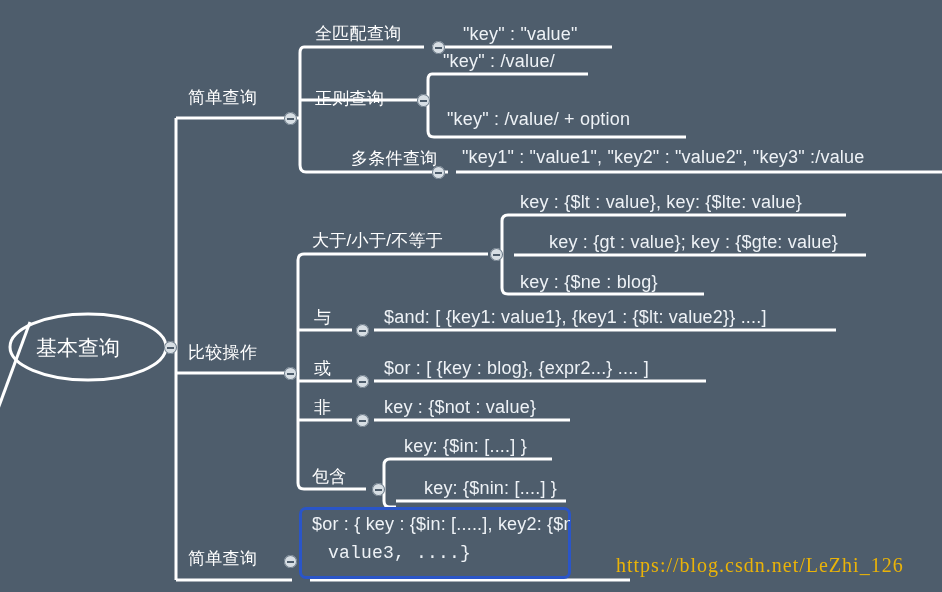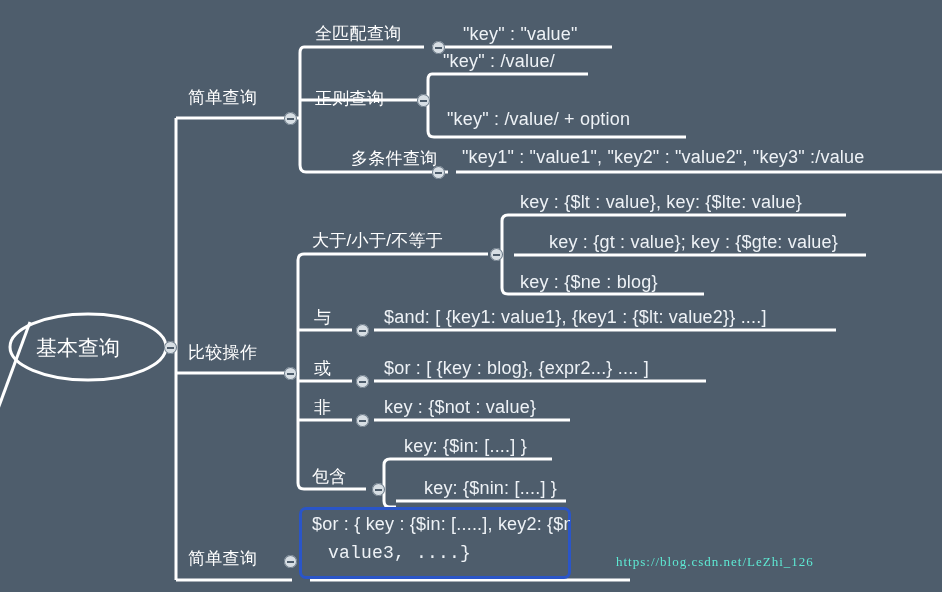--- a/index.html
+++ b/index.html
@@ -76,23 +76,23 @@
     letter-spacing: 0.2px;
   }
   .blue-box {
     position: absolute;
     border: 3px solid #2a55c8;
     border-radius: 7px;
     box-sizing: border-box;
   }
   .watermark {
     position: absolute;
-    color: #5eead4;
+    color: #eab308;
     font-family: "Liberation Serif", "DejaVu Serif", serif;
-    font-size: 13px;
+    font-size: 20px;
     letter-spacing: 1px;
     white-space: nowrap;
     text-align: center;
   }
   .clip-right {
     overflow: hidden;
   }
 </style>
 </head>
 <body>

